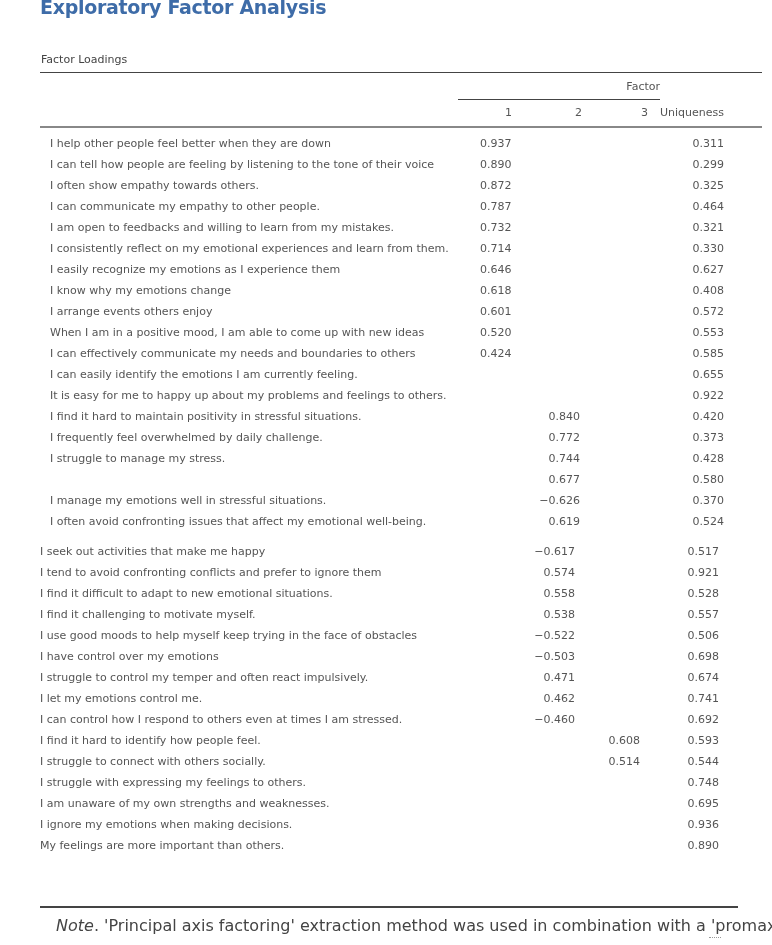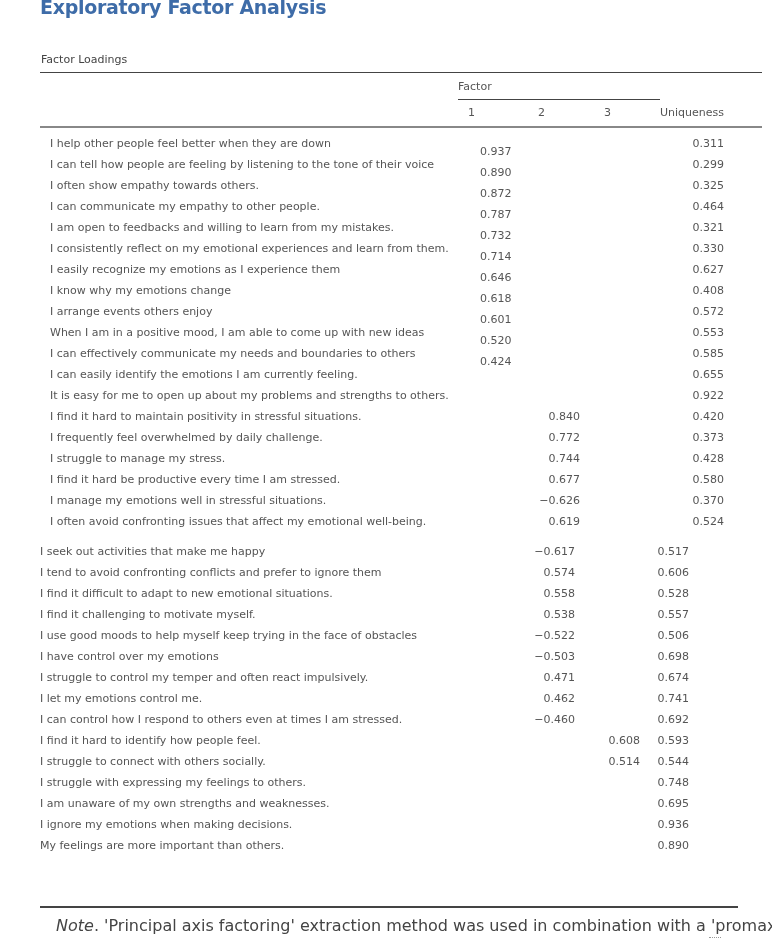--- a/index.html
+++ b/index.html
@@ -17,43 +17,43 @@
   .table-caption {
     position: absolute; left: 41px; top: 53px;
     font-size: 11px; color: #444;
   }
   .rule { position: absolute; background: #333; }
   .rule.top { left: 40px; top: 72px; width: 722px; height: 1px; background:#444; }
   .rule.factor { left: 458px; top: 99px; width: 202px; height: 1px; background:#444; }
   .rule.header { left: 40px; top: 126px; width: 722px; height: 2px; background:#888; }
   .rule.bottom { left: 40px; top: 906px; width: 698px; height: 2px; background:#444; }
 
-  .hdr { position: absolute; font-size: 11px; color: #555; text-align: left; }
+  .hdr { position: absolute; font-size: 11px; color: #555; text-align: right; }
   .hdr.factor { left: 458px; top: 80px; width: 202px; }
   .hdr.c1 { left: 468px; top: 106px; width: 44px; }
   .hdr.c2 { left: 538px; top: 106px; width: 44px; }
   .hdr.c3 { left: 604px; top: 106px; width: 44px; }
   .hdr.uniq { left: 660px; top: 106px; width: 80px; text-align: left; }
 
   .rows { position: absolute; left: 0; top: 134px; width: 684px; }
   .row { position: relative; height: 21px; font-size: 11px; }
   .row.gap { margin-top: 9px; }
   .row .label { position: absolute; top: 3px; white-space: nowrap; color:#555; }
   .row.indent .label { left: 50px; }
   .row.flush .label { left: 40px; }
   .row .v { position: absolute; top: 3px; width: 60px; text-align: right; color:#555; }
   .row .f1 { left: 451px; }
   .row .f2 { left: 520px; }
   .row .f3 { left: 580px; }
   .row .u  { left: 664px; }
   .row.flush .f1 { left: 442px; }
   .row.flush .f2 { left: 515px; }
   .row.flush .f3 { left: 580px; }
-  .row.flush .u  { left: 629px; }
-  .row.indent .f1 { left: 451px; text-align:left; padding-left:29px; width:60px;margin-top:8px; }
+  .row.flush .u  { left: 659px; }
+  .row.indent .f1 { left: 451px; text-align:left; padding-left:29px; width:60px; }
 
   .note {
     position: absolute; left: 56px; top: 916px; font-size: 16px; color: #444; white-space: nowrap;
   }
   .note i { font-style: italic; }
   .corner-mark { position: absolute; left: 709px; top: 937px; width: 12px; height: 2px;
     border-top: 1px dotted #999; }
 </style>
 </head>
 <body>
@@ -150,21 +150,21 @@
       <span class="v u">0.585</span>
     </div>
     <div class="row indent">
       <span class="label">I can easily identify the emotions I am currently feeling.</span>
       <span class="v f1"></span>
       <span class="v f2"></span>
       <span class="v f3"></span>
       <span class="v u">0.655</span>
     </div>
     <div class="row indent">
-      <span class="label">It is easy for me to open up about my problems and strengths to others.</span>
+      <span class="label">It is easy for me to happy up about my problems and feelings to others.</span>
       <span class="v f1"></span>
       <span class="v f2"></span>
       <span class="v f3"></span>
       <span class="v u">0.922</span>
     </div>
     <div class="row indent">
       <span class="label">I find it hard to maintain positivity in stressful situations.</span>
       <span class="v f1"></span>
       <span class="v f2">0.840</span>
       <span class="v f3"></span>
@@ -178,21 +178,20 @@
       <span class="v u">0.373</span>
     </div>
     <div class="row indent">
       <span class="label">I struggle to manage my stress.</span>
       <span class="v f1"></span>
       <span class="v f2">0.744</span>
       <span class="v f3"></span>
       <span class="v u">0.428</span>
     </div>
     <div class="row indent">
-      <span class="label">I find it hard be productive every time I am stressed.</span>
       <span class="v f1"></span>
       <span class="v f2">0.677</span>
       <span class="v f3"></span>
       <span class="v u">0.580</span>
     </div>
     <div class="row indent">
       <span class="label">I manage my emotions well in stressful situations.</span>
       <span class="v f1"></span>
       <span class="v f2">−0.626</span>
       <span class="v f3"></span>
@@ -210,21 +209,21 @@
       <span class="v f1"></span>
       <span class="v f2">−0.617</span>
       <span class="v f3"></span>
       <span class="v u">0.517</span>
     </div>
     <div class="row flush">
       <span class="label">I tend to avoid confronting conflicts and prefer to ignore them</span>
       <span class="v f1"></span>
       <span class="v f2">0.574</span>
       <span class="v f3"></span>
-      <span class="v u">0.606</span>
+      <span class="v u">0.921</span>
     </div>
     <div class="row flush">
       <span class="label">I find it difficult to adapt to new emotional situations.</span>
       <span class="v f1"></span>
       <span class="v f2">0.558</span>
       <span class="v f3"></span>
       <span class="v u">0.528</span>
     </div>
     <div class="row flush">
       <span class="label">I find it challenging to motivate myself.</span>

